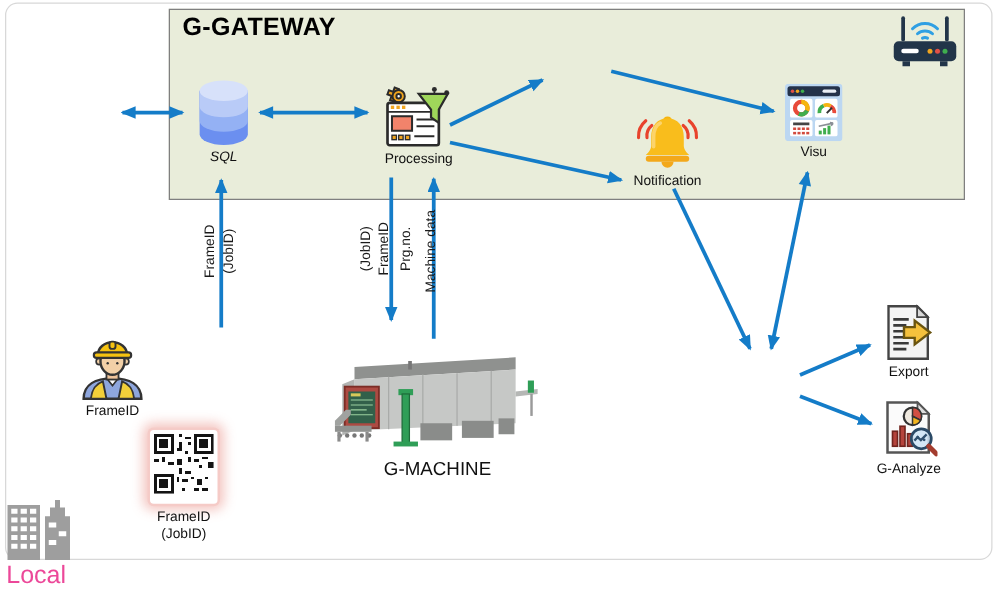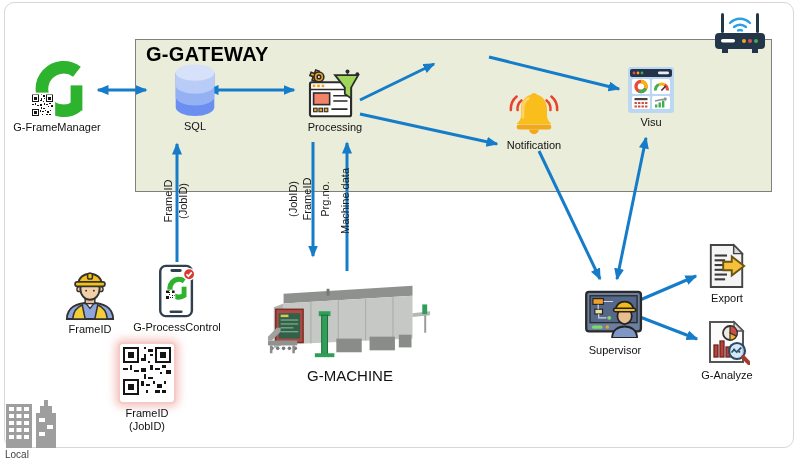--- a/index.html
+++ b/index.html
@@ -1,33 +1,33 @@
 <!DOCTYPE html>
 <html style="--arrow: #147cc8; --gateway-fill: #e9edda; --gateway-border: #7f7f7f; --brand-green: #2eb32e;"><head>
 <meta charset="utf-8">
 <style>
   html,body{margin:0;padding:0;background:#fff;}
   .stage{position:relative;width:800px;height:473px;background:#fff;overflow:hidden;
          font-family:"Liberation Sans",sans-serif;color:#111;}
   .card-border{position:absolute;left:4px;top:2px;width:788px;height:444px;
                border:1.5px solid #d8d8d8;border-radius:10px;background:#fff;}
   .gateway{position:absolute;left:135px;top:7px;width:635px;height:151px;
-           background:var(--gateway-fill,#e9edda);border:1.5px solid var(--gateway-border,#7f7f7f);margin-top:32px;}
+           background:var(--gateway-fill,#e9edda);border:1.5px solid var(--gateway-border,#7f7f7f);}
   .gateway-title{position:absolute;left:10px;top:3px;font-size:20px;font-weight:bold;
                  letter-spacing:.3px;color:#000;}
   .edges{position:absolute;left:0;top:0;width:800px;height:473px;pointer-events:none;}
   .edge{stroke:var(--arrow,#147cc8);stroke-width:3;fill:none;}
   .ah-fill{fill:var(--arrow,#147cc8);}
   .node{position:absolute;display:flex;flex-direction:column;align-items:center;}
   .nlabel{font-size:11px;line-height:1.2;text-align:center;margin-top:3px;color:#111;white-space:nowrap;}
   .vlabel{position:absolute;font-size:11px;color:#1a1a1a;white-space:nowrap;
           transform:translate(-50%,-50%) rotate(-90deg);}
   .qr-glow{background:#fff;padding:3px;border-radius:3px;
            box-shadow:0 0 0 2px #f5cbc7,0 0 9px 5px rgba(228,112,100,.40);}
-  .local-label{position:absolute;left:5px;top:449px;font-size:10px;color:#404040;text-align:right;}
+  .local-label{position:absolute;left:5px;top:449px;font-size:20px;color:#ec4899;text-align:right;}
   .defs{position:absolute;width:0;height:0;overflow:hidden;}
 </style>
 </head>
 <body>
 
 <div class="stage">
 
   <svg class="defs" aria-hidden="true">
     <defs>
       <symbol id="sym-qr" viewBox="0 0 21 21">
@@ -119,28 +119,22 @@
     <line class="edge" x1="347" y1="271" x2="347" y2="143" marker-end="url(#ahe)"></line>
   </svg>
 
   <div class="vlabel" style="left:168px;top:201px;">FrameID</div>
   <div class="vlabel" style="left:183px;top:201px;">(JobID)</div>
   <div class="vlabel" style="left:293px;top:199px;">(JobID)</div>
   <div class="vlabel" style="left:307px;top:199px;">FrameID</div>
   <div class="vlabel" style="left:325px;top:199px;">Prg.no.</div>
   <div class="vlabel" style="left:345px;top:201px;">Machine data</div>
 
-  <div class="node" style="left:11px;top:60px;width:92px;">
-    <svg width="62" height="58" viewBox="0 0 60 64">
-        <use href="#sym-glogo"></use>
-      </svg>
-    <div class="nlabel">G-FrameManager</div>
-  </div>
-
-  <div class="node" style="left:167px;top:63px;width:56px;">
+
+  <div class="node" style="left:151px;top:63px;width:56px;font-style:italic;">
     <svg width="44" height="54" viewBox="0 0 44 56">
         <use href="#sym-cyl"></use>
       </svg>
     <div class="nlabel">SQL</div>
   </div>
 
   <div class="node" style="left:304px;top:68px;width:62px;">
     <svg width="58" height="50" viewBox="0 0 60 56">
       <circle cx="44" cy="4" r="2.2" fill="#2b2b2b"></circle>
         <circle cx="55" cy="7" r="2.2" fill="#2b2b2b"></circle>
@@ -255,31 +249,20 @@
       <ellipse cx="28" cy="21.5" rx="10" ry="11.5" fill="#f2d0a7" stroke="#333" stroke-width="2"></ellipse>
       <path d="M16 16 a12 10 0 0 1 24 0 z" fill="#f5c211" stroke="#333" stroke-width="2"></path>
       <rect x="25.5" y="5.5" width="5" height="6" rx="2" fill="#f5c211" stroke="#333" stroke-width="1.6"></rect>
       <rect x="12.5" y="14.5" width="31" height="4.5" rx="2.2" fill="#f5c211" stroke="#333" stroke-width="1.8"></rect>
       <circle cx="24" cy="23.5" r="1" fill="#333"></circle>
         <circle cx="32" cy="23.5" r="1" fill="#333"></circle>
     </svg>
     <div class="nlabel">FrameID</div>
   </div>
 
-  <div class="node" style="left:129px;top:264px;width:96px;">
-    <svg width="42" height="54" viewBox="0 0 42 58">
-      <rect x="3" y="2" width="34" height="54" rx="6" fill="#fff" stroke="#30404f" stroke-width="2.6"></rect>
-      <rect x="14" y="5.5" width="12" height="3" rx="1.5" fill="#30404f"></rect>
-      <rect x="13" y="50" width="14" height="2.6" rx="1.3" fill="#30404f"></rect>
-      <use href="#sym-glogo" x="8" y="13" width="24" height="26"></use>
-      <circle cx="34" cy="11" r="6" fill="#d83a30" stroke="#fff" stroke-width="1.4"></circle>
-      <path d="M31.2 11 l2 2.2 l3.6 -4.2" stroke="#fff" stroke-width="1.8" fill="none"></path>
-    </svg>
-    <div class="nlabel">G-ProcessControl</div>
-  </div>
 
   <div class="node" style="left:117px;top:344px;width:60px;">
     <div class="qr-glow">
       <svg width="48" height="48" viewBox="0 0 21 21">
           <use href="#sym-qr"></use>
         </svg>
     </div>
     <div class="nlabel" style="margin-top:5px;">FrameID</div>
     <div class="nlabel" style="margin-top:0;">(JobID)</div>
   </div>
@@ -310,37 +293,20 @@
       <rect x="55" y="36" width="6" height="40" fill="#2f9e57" stroke="#1d6b39" stroke-width="1"></rect>
       <rect x="48" y="75" width="20" height="4" fill="#2f9e57"></rect>
       <polygon points="148,34 166,32 166,36 148,38" fill="#b5b7b5"></polygon>
       <rect x="158" y="25" width="5" height="10" fill="#2f9e57"></rect>
       <rect x="160" y="36" width="2" height="18" fill="#9a9a9a"></rect>
       <rect x="60" y="9" width="3" height="7" fill="#777"></rect>
     </svg>
     <div class="nlabel" style="font-size:15px;">G-MACHINE</div>
   </div>
 
-  <div class="node" style="left:570px;top:290px;width:90px;">
-    <svg width="60" height="48" viewBox="0 0 62 50">
-      <rect x="1" y="2" width="57" height="41" rx="3" fill="#6b7f9e" stroke="#2b2b2b" stroke-width="2.4"></rect>
-      <rect x="5" y="6" width="49" height="28" fill="#56688a" stroke="#2b2b2b" stroke-width="1.4"></rect>
-      <rect x="8" y="9" width="11" height="6" fill="#f0a028" stroke="#222" stroke-width="1.2"></rect>
-      <rect x="10" y="20" width="8" height="5" fill="#e8e2a0" stroke="#222" stroke-width="1.2"></rect>
-      <path d="M13.5 15 v5 M19 12 h10 M14 25 v4 h8" stroke="#cdd6e4" stroke-width="1.2" fill="none"></path>
-      <circle cx="25" cy="29" r="2" fill="#7ddb6a"></circle>
-      <rect x="7" y="37" width="11" height="3.4" rx="1.7" fill="#7ddb6a"></rect>
-      <circle cx="23" cy="38.6" r="1.8" fill="#f0a028"></circle>
-      <path d="M28 50 c0-8 6-12 13-12 s13 4 13 12 z" fill="#7f97c4" stroke="#222" stroke-width="2"></path>
-      <ellipse cx="41" cy="27" rx="7.5" ry="8.5" fill="#e8bd8f" stroke="#222" stroke-width="1.8"></ellipse>
-      <path d="M32 20 a9 8 0 0 1 18 0 z" fill="#f2bb1d" stroke="#222" stroke-width="1.8"></path>
-      <rect x="29.5" y="19" width="23" height="3.6" rx="1.8" fill="#f2bb1d" stroke="#222" stroke-width="1.6"></rect>
-    </svg>
-    <div class="nlabel" style="margin-top:6px;">Supervisor</div>
-  </div>
 
   <div class="node" style="left:692px;top:318px;width:70px;">
     <svg width="46" height="48" viewBox="0 0 46 48">
       <path d="M6 4 h24 l9 9 v31 H6 z" fill="#fbfbfb" stroke="#555" stroke-width="2"></path>
       <path d="M30 4 l9 9 h-9 z" fill="#ddd" stroke="#555" stroke-width="1.4"></path>
       <circle cx="26" cy="15" r="7" fill="#efe9df" stroke="#333" stroke-width="1.8"></circle>
       <path d="M26 15 V8 A7 7 0 0 1 32.4 18.2 z" fill="#d14f42" stroke="#333" stroke-width="1.2"></path>
       <path d="M26 15 L32.4 18.2 A7 7 0 0 1 26 22 z" fill="#f2b51f" stroke="#333" stroke-width="1.2"></path>
       <g fill="#b5443c" stroke="#70241e" stroke-width="1.3">
         <rect x="10" y="27" width="4" height="12"></rect>

